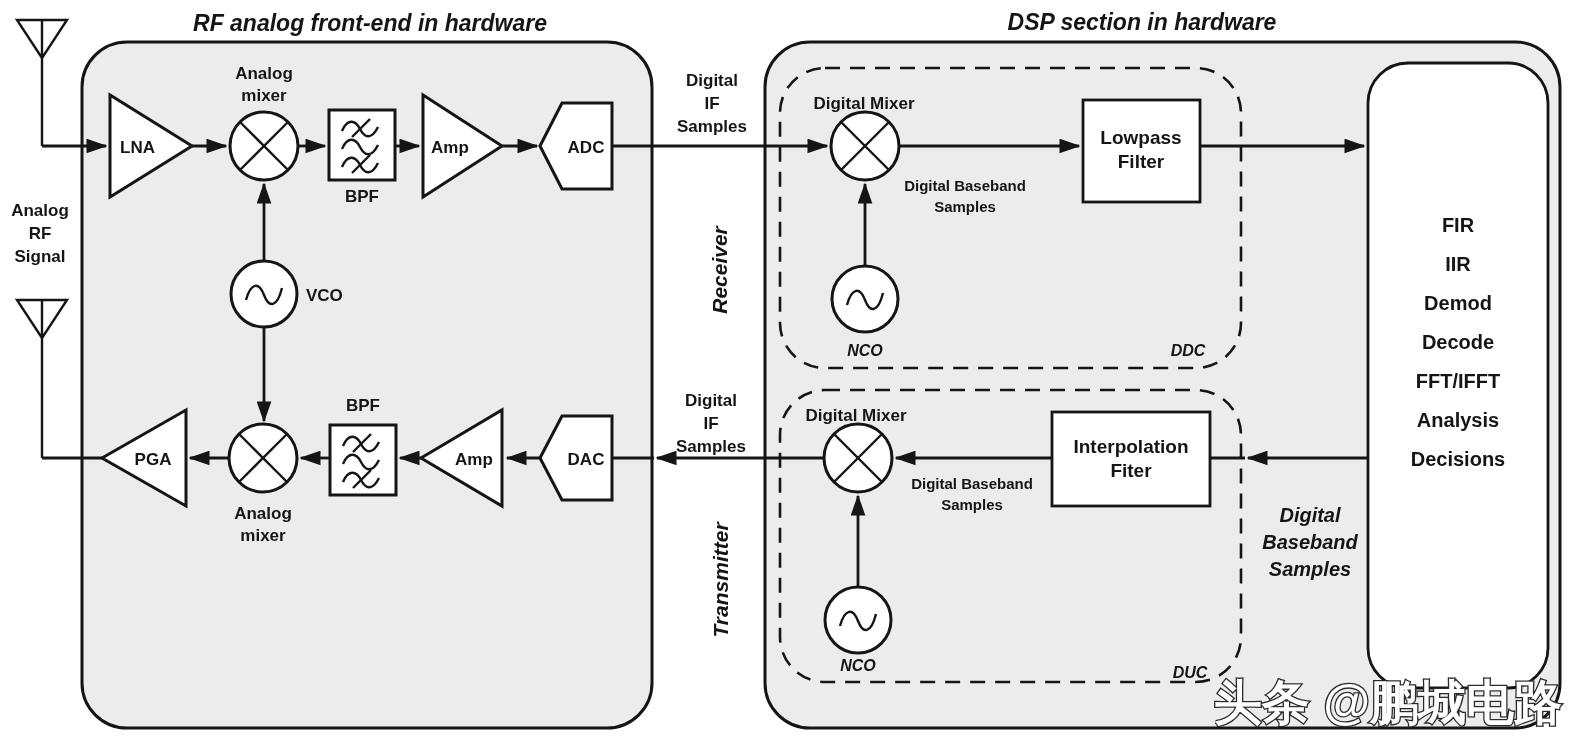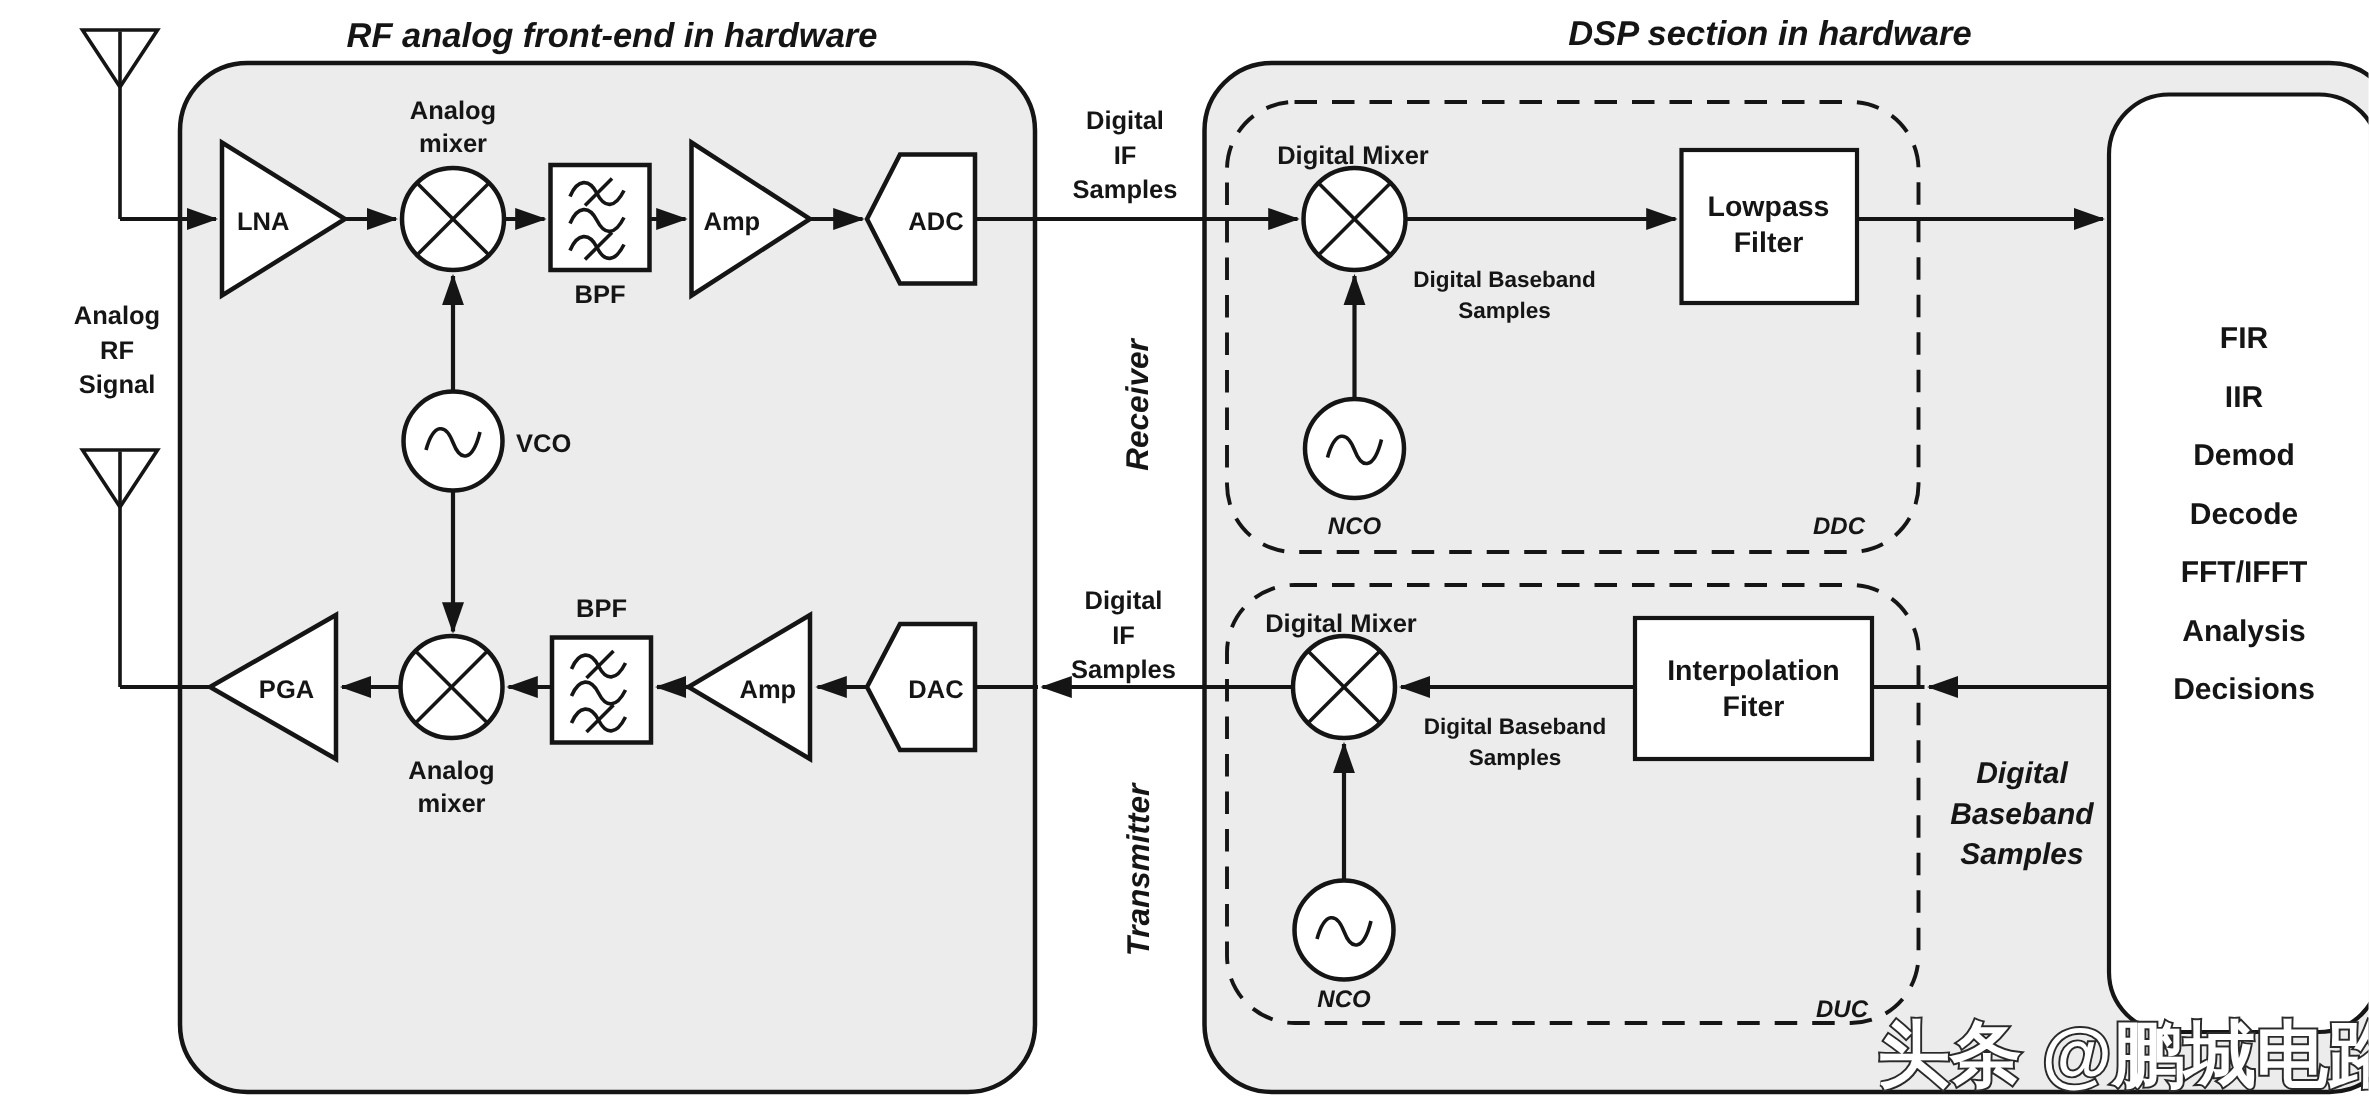--- a/index.html
+++ b/index.html
@@ -1,16 +1,16 @@
 <!DOCTYPE html>
 <html><head>
 <meta charset="utf-8">
 <style>
   html,body{margin:0;padding:0;background:#ffffff;}
-  .stage{width:1252px;height:739px;position:relative;background:#fff;margin-left:38px;}
+  .stage{width:1252px;height:739px;position:relative;background:#fff;}
   svg{display:block;}
   text{fill:#151515;}
   .t-title{font:italic bold 23px "Liberation Sans",sans-serif;}
   .t-comp {font:bold 17px "Liberation Sans",sans-serif;}
   .t-small{font:bold 15px "Liberation Sans",sans-serif;}
   .t-box  {font:bold 19px "Liberation Sans",sans-serif;}
   .t-tag  {font:italic bold 16px "Liberation Sans",sans-serif;}
   .t-side {font:italic bold 21px "Liberation Sans",sans-serif;}
   .t-func {font:bold 20px "Liberation Sans",sans-serif;}
   .t-bbio {font:italic bold 20px "Liberation Sans",sans-serif;}

